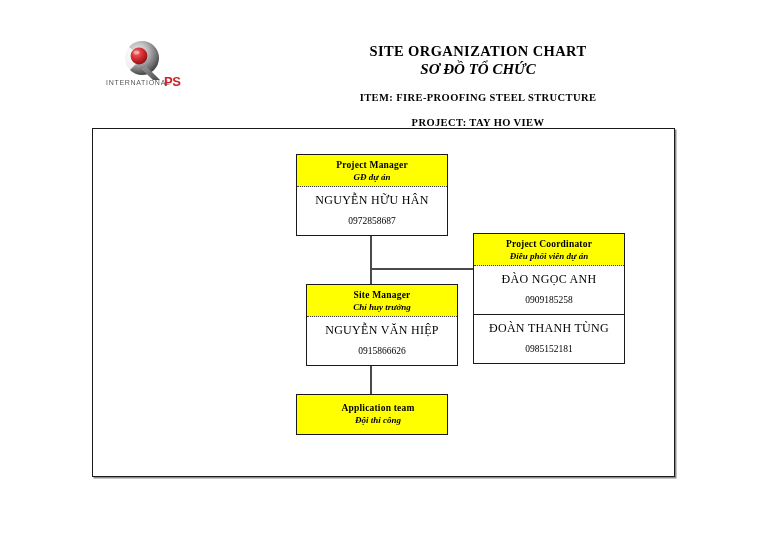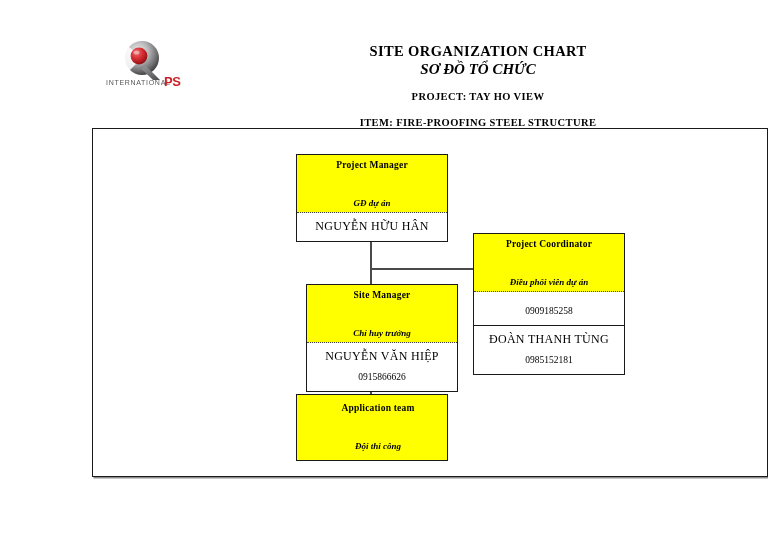--- a/index.html
+++ b/index.html
@@ -56,21 +56,21 @@
   #main-title-vi { font-size: 15px; line-height: 19px; }
   #project-line  { font-size: 10.5px; line-height: 14px; margin-top: 11px; }
   #item-line-en  { font-size: 10.5px; line-height: 14px; margin-top: 12px; }
   #item-line-vi  { font-size: 11px;   line-height: 15px; }
 
   
   #chart-frame {
     position: absolute;
     left: 92px;
     top: 128px;
-    width: 676px;
+    width: 583px;
     height: 349px;
     border: 1.6px solid #1a1a1a;
     box-shadow: 1.5px 1.5px 0 0 #8c8c8c;
     background: #ffffff;
     box-sizing: border-box;
   }
 
   
   .conn {
     position: absolute;
@@ -97,21 +97,20 @@
     font-weight: bold;
     font-size: 9.5px;
     line-height: 12px;
     letter-spacing: 0.2px;
   }
   .head-vi {
     font-style: italic;
     font-weight: bold;
     font-size: 9px;
     line-height: 12px;
-    margin-top: 26px;
   }
   .node-body {
     background: #ffffff;
     padding: 6px 2px 7px 2px;
   }
   .person-name {
     font-size: 12px;
     line-height: 15px;
     letter-spacing: 0.3px;
   }
@@ -173,48 +172,50 @@
       <path d="M42 30 L56 44 L49 44 L37.5 33 Z" fill="url(#tailGrad)"></path>
 
       <text x="2" y="49" font-family="'Liberation Sans', sans-serif" font-size="7" letter-spacing="0.7" fill="#58585a">INTERNATIONAL</text>
       <text x="60" y="50" font-family="'Liberation Sans', sans-serif" font-size="13" font-weight="bold" letter-spacing="-0.5" fill="#cc2229">PS</text>
     </svg>
   </div>
 
   <div id="title-block">
     <div class="t-en" id="main-title-en">SITE ORGANIZATION CHART</div>
     <div class="t-vi" id="main-title-vi">SƠ ĐỒ TỔ CHỨC</div>
+    <div class="t-en" id="item-line-en">ITEM: FIRE-PROOFING STEEL STRUCTURE</div>
     <div class="t-en" id="project-line">PROJECT: TAY HO VIEW</div>
-    <div class="t-en" id="item-line-en">ITEM: FIRE-PROOFING STEEL STRUCTURE</div>
   </div>
 
 </div>
 
 <div id="chart-frame">
 
   <div class="conn conn-v" id="c-pm-down"></div>
   <div class="conn conn-h" id="c-branch"></div>
   <div class="conn conn-v" id="c-sm-down"></div>
 
   <div class="node" id="node-pm">
     <div class="node-head">
       <div class="head-en">Project Manager</div>
       <div class="head-vi">GĐ dự án</div>
     </div>
     <div class="node-body">
       <div class="person-name">NGUYỄN HỮU HÂN</div>
+      <div class="person-phone">0972858687</div>
     </div>
   </div>
 
   <div class="node" id="node-pc">
     <div class="node-head">
       <div class="head-en">Project Coordinator</div>
       <div class="head-vi">Điều phối viên dự án</div>
     </div>
     <div class="node-body">
+      <div class="person-name">ĐÀO NGỌC ANH</div>
       <div class="person-phone">0909185258</div>
     </div>
     <div class="node-body divider-row">
       <div class="person-name">ĐOÀN THANH TÙNG</div>
       <div class="person-phone">0985152181</div>
     </div>
   </div>
 
   <div class="node" id="node-sm">
     <div class="node-head">

